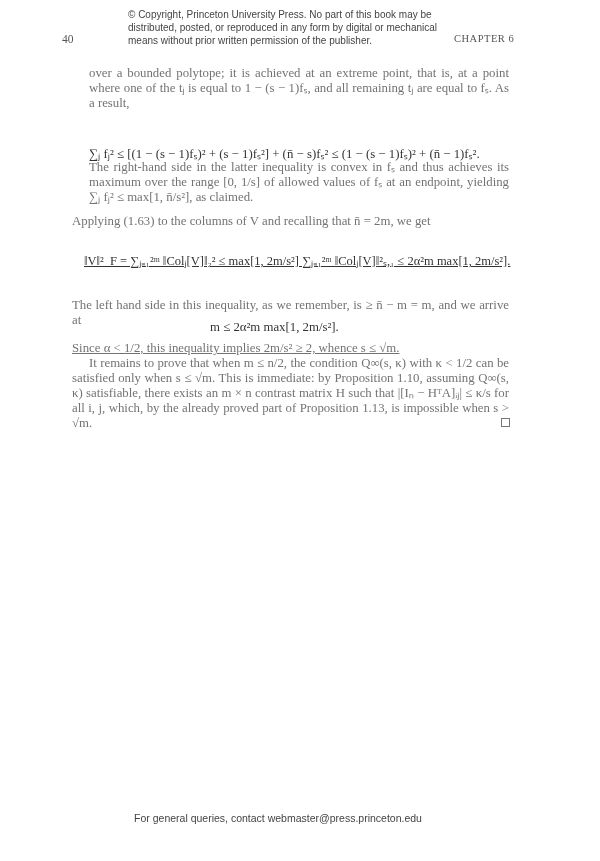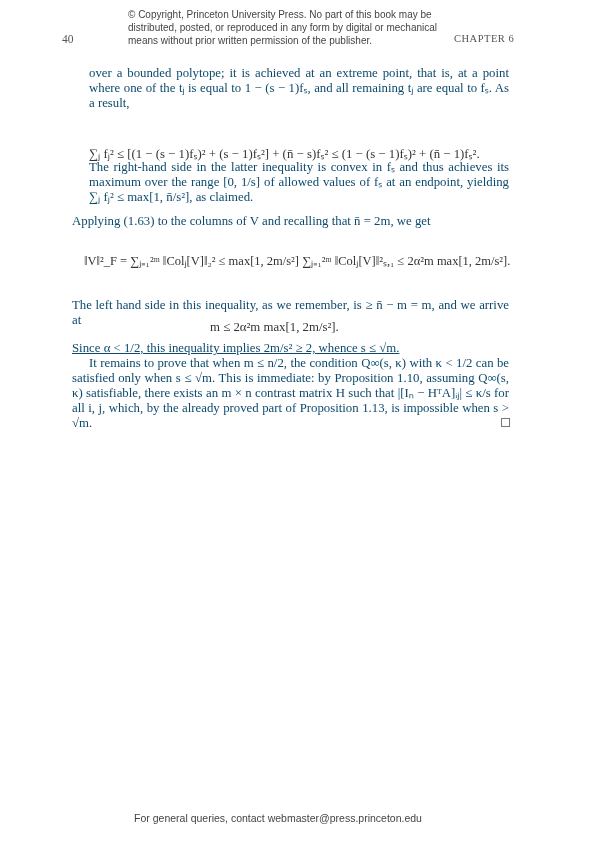--- a/index.html
+++ b/index.html
@@ -1,21 +1,21 @@
 <!DOCTYPE html>
 <html><head>
 <meta charset="utf-8">
 <style>
   html, body { margin: 0; padding: 0; background: #ffffff; }
   body { width: 600px; height: 861px; position: relative; overflow: hidden; color: #222; }
   .sans { font-family: "Liberation Sans", sans-serif; }
   .copyright { position: absolute; left: 128px; top: 8px; width: 340px; font-size: 10px; line-height: 13px; color: #444; }
   .page-num { position: absolute; left: 62px; top: 33px; font-size: 11.5px; color: #555; font-family: "Liberation Serif", serif; text-align: right; }
   .chapter { position: absolute; left: 454px; top: 33px; font-size: 10.5px; color: #555; letter-spacing: 0.5px; font-family: "Liberation Serif", serif; }
-  .text { position: absolute; font-family: "Liberation Serif", serif; font-size: 12.8px; color: #0c4a6e; line-height: 15px; text-align: justify; }
+  .text { position: absolute; font-family: "Liberation Serif", serif; font-size: 12.8px; color: #737373; line-height: 15px; text-align: justify; }
   .indent-block { left: 89px; width: 420px; }
   .full-block { left: 72px; width: 437px; }
   .math { position: absolute; font-family: "Liberation Serif", serif; font-size: 12.8px; color: #333; white-space: nowrap; }
   .footer { position: absolute; left: 0; width: 556px; top: 812px; text-align: center; font-size: 10.5px; color: #444; }
   .qed { position: absolute; left: 501px; top: 418px; width: 7px; height: 7px; border: 1px solid #777; }
 </style>
 </head>
 <body>
 
 <div class="copyright sans">© Copyright, Princeton University Press. No part of this book may be distributed, posted, or reproduced in any form by digital or mechanical means without prior written permission of the publisher.</div>
@@ -23,21 +23,21 @@
 <div class="chapter">CHAPTER 6</div>
 
 <div class="text indent-block" style="top:66px;">over a bounded polytope; it is achieved at an extreme point, that is, at a point where one of the tⱼ is equal to 1 − (s − 1)fₛ, and all remaining tⱼ are equal to fₛ. As a result,</div>
 
 <div class="math" style="left:89px; top:144px;text-align:center;">∑ⱼ fⱼ² ≤ [(1 − (s − 1)fₛ)² + (s − 1)fₛ²] + (n̄ − s)fₛ² ≤ (1 − (s − 1)fₛ)² + (n̄ − 1)fₛ².</div>
 
 <div class="text indent-block" style="top:160px;">The right-hand side in the latter inequality is convex in fₛ and thus achieves its maximum over the range [0, 1/s] of allowed values of fₛ at an endpoint, yielding ∑ⱼ fⱼ² ≤ max[1, n̄/s²], as claimed.</div>
 
 <div class="text full-block" style="top:214px;">Applying (1.63) to the columns of V and recalling that n̄ = 2m, we get</div>
 
-<div class="math" style="left:84px; top:252px; font-size:12.5px;">‖V‖²_F = ∑ⱼ₌₁²ᵐ ‖Colⱼ[V]‖₂² ≤ max[1, 2m/s²] ∑ⱼ₌₁²ᵐ ‖Colⱼ[V]‖²ₛ,₁ ≤ 2α²m max[1, 2m/s²].</div>
+<div class="math" style="left:84px; top:252px; font-size:12.5px;text-decoration:underline;">‖V‖²_F = ∑ⱼ₌₁²ᵐ ‖Colⱼ[V]‖₂² ≤ max[1, 2m/s²] ∑ⱼ₌₁²ᵐ ‖Colⱼ[V]‖²ₛ,₁ ≤ 2α²m max[1, 2m/s²].</div>
 
 <div class="text full-block" style="top:298px;">The left hand side in this inequality, as we remember, is ≥ n̄ − m = m, and we arrive at</div>
 
 <div class="math" style="left:210px; top:320px;">m ≤ 2α²m max[1, 2m/s²].</div>
 
 <div class="text full-block" style="top:341px;text-decoration:underline;">Since α &lt; 1/2, this inequality implies 2m/s² ≥ 2, whence s ≤ √m.</div>
 
 <div class="text full-block" style="top:356px; text-indent:17px;">It remains to prove that when m ≤ n/2, the condition Q∞(s, κ) with κ &lt; 1/2 can be satisfied only when s ≤ √m. This is immediate: by Proposition 1.10, assuming Q∞(s, κ) satisfiable, there exists an m × n contrast matrix H such that |[Iₙ − HᵀA]ᵢⱼ| ≤ κ/s for all i, j, which, by the already proved part of Proposition 1.13, is impossible when s &gt; √m.</div>
 
 <div class="qed"></div>

